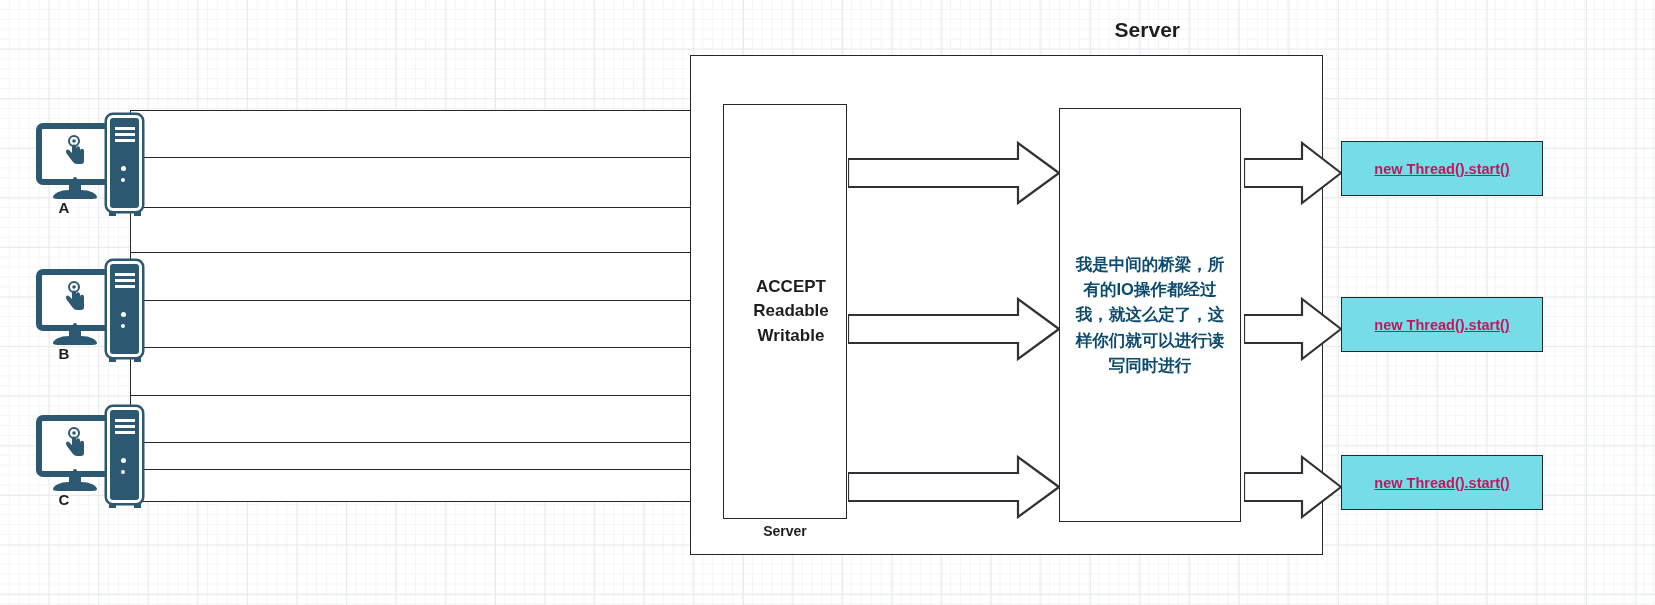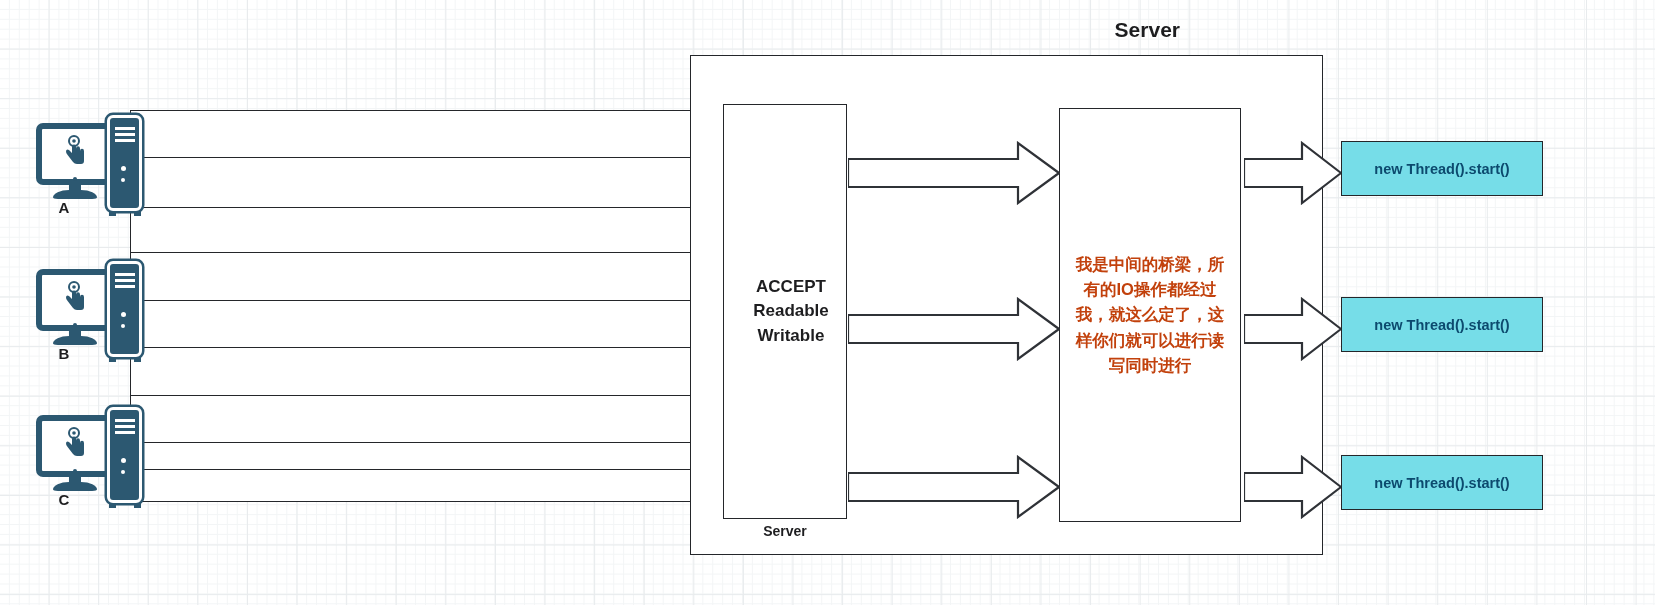--- a/index.html
+++ b/index.html
@@ -178,42 +178,43 @@
     border: 1.6px solid #24262a;
     background: #ffffff;
     box-sizing: border-box;
     display: flex;
     align-items: center;
     justify-content: center;
   }
   #buffer-text {
     font-size: 16.5px;
     font-weight: bold;
-    color: #c2410c;
+    color: #0c4a6e;
     text-align: center;
     line-height: 1.52;
     width: 160px;
     word-break: break-all;
   }
 
   
   .thread-box {
     position: absolute;
     left: 1341px;
     width: 202px;
     height: 55px;
     background: #76dde8;
     border: 1.6px solid #24262a;
     box-sizing: border-box;
     display: flex;
     align-items: center;
     justify-content: center;
     font-size: 14.5px;
     font-weight: bold;
-    color: #0c4a6e;
+    color: #be185d;
+    text-decoration: underline;
   }
 
   
   .arrow {
     position: absolute;
     height: 64px;
   }
   .arrow svg { display: block; width: 100%; height: 100%; }
 </style>
 </head>

